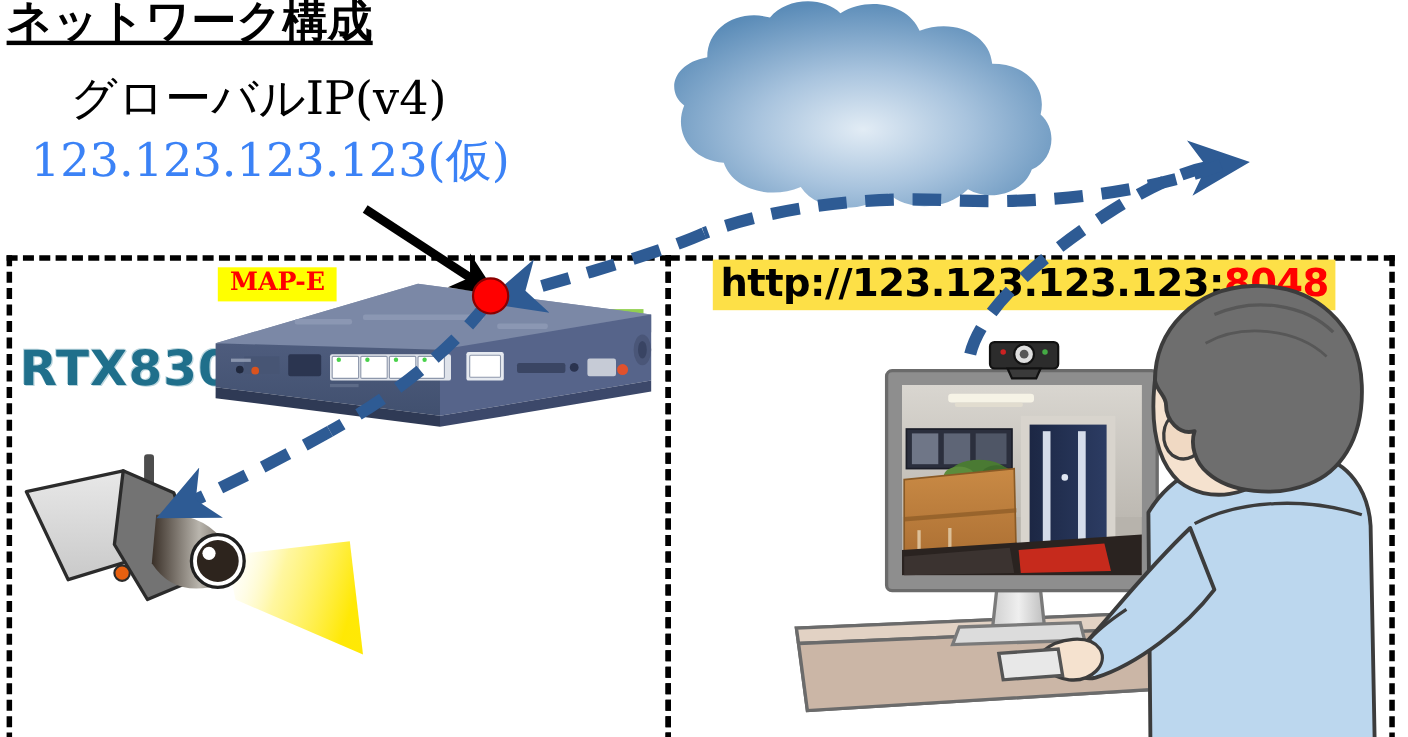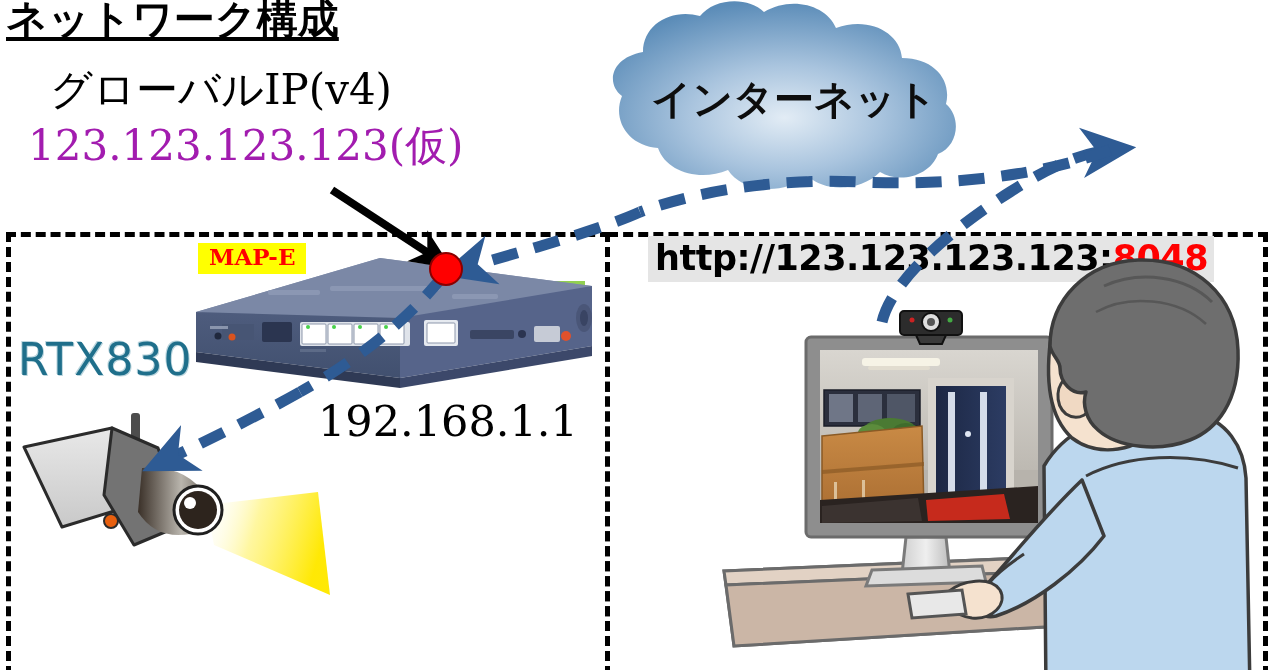--- a/index.html
+++ b/index.html
@@ -25,36 +25,36 @@
     font-size: 41px;
     font-weight: 700;
     color: #000000;
     letter-spacing: 0px;
     text-decoration: underline;
     text-underline-offset: 4px;
     white-space: nowrap;
   }
   .label-globalip {
     position: absolute;
-    left: 50px;
+    left: 64px;
     top: 62px;
     font-family: "DejaVu Serif", serif;
     font-size: 42px;
     font-weight: 400;
     color: #000000;
     white-space: nowrap;
   }
   .label-globalip-value {
     position: absolute;
     left: 28px;
     top: 118px;
     font-family: "DejaVu Serif", serif;
     font-size: 42px;
     font-weight: 400;
-    color: #a21caf;
+    color: #3b82f6;
     white-space: nowrap;
   }
   .label-lanip {
     position: absolute;
     left: 318px;
     top: 396px;
     font-family: "DejaVu Serif", serif;
     font-size: 43px;
     font-weight: 400;
     color: #000000;
@@ -69,26 +69,25 @@
     font-weight: 400;
     color: #000000;
     white-space: nowrap;
   }
   .label-rtx {
     position: absolute;
     left: 18px;
     top: 310px;
     font-family: "DejaVu Sans", sans-serif;
     font-size: 44px;
-    font-weight: 400;
+    font-weight: 700;
     color: #1f6f8b;
     letter-spacing: 1px;
     white-space: nowrap;
     text-shadow: 1px 1px 0 #bcd6de, -1px -1px 0 #bcd6de;
-    margin-top: 24px;
   }
 
   
   .badge-mape {
     position: absolute;
     left: 198px;
     top: 243px;
     background: #ffff00;
     color: #ff0000;
     font-family: "DejaVu Serif", serif;
@@ -108,21 +107,21 @@
     font-weight: 700;
     font-size: 34px;
     padding: 3px 9px 5px 9px;
     line-height: 1.05;
     white-space: nowrap;
   }
   .badge-url {
     position: absolute;
     left: 648px;
     top: 236px;
-    background: #e5e5e5;
+    background: #fde047;
     font-family: "DejaVu Sans", sans-serif;
     font-weight: 700;
     font-size: 35px;
     padding: 3px 6px 4px 7px;
     line-height: 1.1;
     white-space: nowrap;
     color: #000000;
     letter-spacing: -0.5px;
   }
   .badge-url .port { color: #ff0000; }
@@ -453,24 +452,20 @@
 
     <circle cx="446" cy="269" r="16" fill="#ff0000" stroke="#8a0000" stroke-width="2"></circle>
   </svg>
 
   <div class="title-main">ネットワーク構成</div>
 
   <div class="label-globalip">グローバルIP(v4)</div>
   <div class="label-globalip-value">123.123.123.123(仮)</div>
 
   <div class="label-rtx">RTX830</div>
-  <div class="label-lanip">192.168.1.1</div>
 
   <div class="badge-mape">MAP-E</div>
   <div class="badge-ipoe">IPoE</div>
 
   <div class="badge-url"><span>http://123.123.123.123:</span><span class="port">8048</span></div>
 
-  <div id="cloud-wrap">
-    <div class="cloud-text">インターネット</div>
-  </div>
 
 </div>
 
 </body></html>

